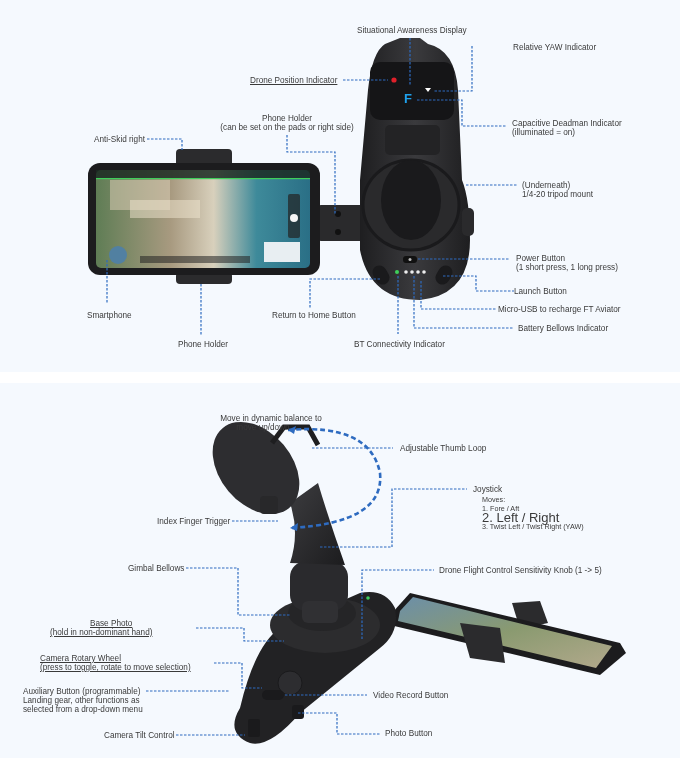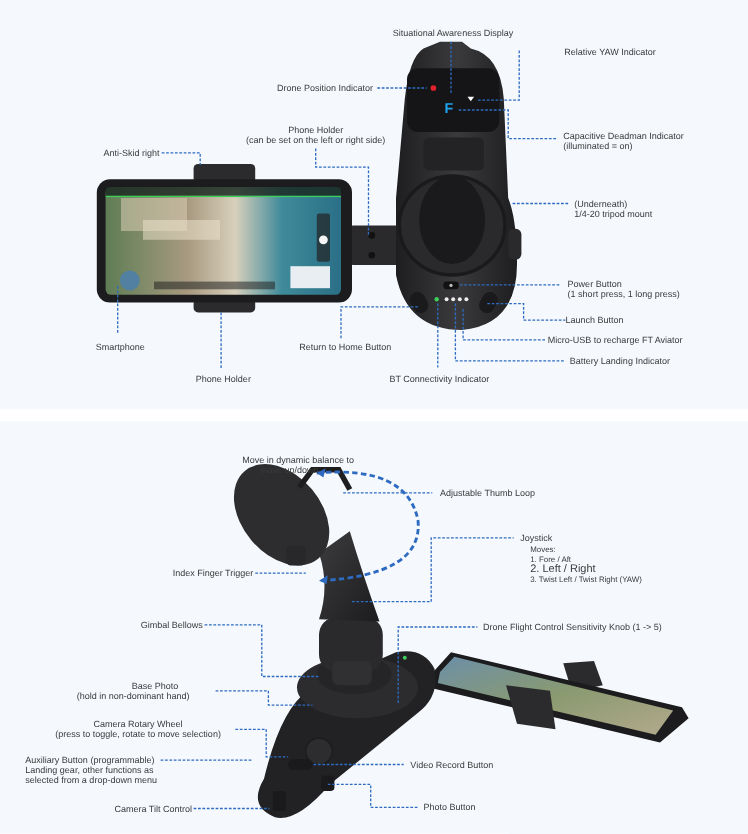--- a/index.html
+++ b/index.html
@@ -3,21 +3,21 @@
 <meta charset="utf-8">
 <style>
   * { box-sizing: border-box; margin: 0; padding: 0; }
   html, body { width: 680px; height: 758px; background: #ffffff; overflow: hidden; }
   body { font-family: "Liberation Sans", sans-serif; color: #333; position: relative; }
   .panel { position: absolute; left: 0; width: 680px; background: #f5f9fe; }
   #panel-top { top: 0; height: 372px; }
   #panel-bottom { top: 383px; height: 375px; }
   .lbl { position: absolute; font-size: 8.2px; line-height: 10px; color: #3a3a3a; white-space: nowrap; }
   .lbl.c { text-align: center; }
-  .lbl.r { text-align: center; }
+  .lbl.r { text-align: left; text-decoration: underline; }
   .lbl b { font-weight: normal; }
   svg.overlay { position: absolute; left: 0; top: 0; }
   .ld { stroke: #2e6bc0; stroke-width: 1.2; stroke-dasharray: 2.5 1.5; fill: none; }
 </style>
 </head>
 <body>
 
 <div class="panel" id="panel-top">
   <svg class="overlay" width="680" height="372">
     <defs>
@@ -89,29 +89,29 @@
     <path class="ld" d="M107 260 L107 304"></path>
     <path class="ld" d="M201 284 L201 335"></path>
   </svg>
 
   <div class="lbl" style="left:357px;top:26px">Situational Awareness Display</div>
   <div class="lbl" style="left:513px;top:43px">Relative YAW Indicator</div>
   <div class="lbl r" style="left:250px;top:76px;width:91px">Drone Position Indicator</div>
   <div class="lbl" style="left:512px;top:119px">Capacitive Deadman Indicator</div>
   <div class="lbl" style="left:512px;top:128px">(illuminated = on)</div>
   <div class="lbl c" style="left:217px;top:114px;width:140px">Phone Holder</div>
-  <div class="lbl c" style="left:217px;top:123px;width:140px">(can be set on the left or right side)</div>
+  <div class="lbl c" style="left:217px;top:123px;width:140px">(can be set on the pads or right side)</div>
   <div class="lbl" style="left:94px;top:135px">Anti-Skid right</div>
   <div class="lbl" style="left:522px;top:181px">(Underneath)</div>
   <div class="lbl" style="left:522px;top:190px">1/4-20 tripod mount</div>
   <div class="lbl" style="left:516px;top:254px">Power Button</div>
   <div class="lbl" style="left:516px;top:263px">(1 short press, 1 long press)</div>
   <div class="lbl" style="left:514px;top:287px">Launch Button</div>
   <div class="lbl" style="left:498px;top:305px">Micro-USB to recharge FT Aviator</div>
-  <div class="lbl" style="left:518px;top:324px">Battery Landing Indicator</div>
+  <div class="lbl" style="left:518px;top:324px">Battery Bellows Indicator</div>
   <div class="lbl" style="left:354px;top:340px">BT Connectivity Indicator</div>
   <div class="lbl" style="left:272px;top:311px">Return to Home Button</div>
   <div class="lbl" style="left:87px;top:311px">Smartphone</div>
   <div class="lbl" style="left:178px;top:340px">Phone Holder</div>
 </div>
 
 <div class="panel" id="panel-bottom">
   <svg class="overlay" width="680" height="375">
     <defs>
       <linearGradient id="stick" x1="0" y1="0" x2="1" y2="1">
@@ -164,21 +164,21 @@
     <path class="ld" d="M176 352 L245 352"></path>
     <path class="ld" d="M298 330 L337 330 L337 351 L381 351"></path>
   </svg>
 
   <div class="lbl c" style="left:208px;top:31px;width:126px">Move in dynamic balance to</div>
   <div class="lbl c" style="left:200px;top:40px;width:126px">move up/down</div>
   <div class="lbl" style="left:400px;top:61px">Adjustable Thumb Loop</div>
   <div class="lbl" style="left:473px;top:102px">Joystick</div>
   <div class="lbl" style="left:482px;top:113px;font-size:7.2px;line-height:8.5px">Moves:</div>
   <div class="lbl" style="left:482px;top:122px;font-size:7.2px;line-height:8.5px">1. Fore / Aft</div>
-  <div class="lbl" style="left:482px;top:131px;font-size:10px;line-height:8.5px">2. Left / Right</div>
+  <div class="lbl" style="left:482px;top:131px;font-size:13px;line-height:8.5px">2. Left / Right</div>
   <div class="lbl" style="left:482px;top:140px;font-size:7.2px;line-height:8.5px">3. Twist Left / Twist Right (YAW)</div>
   <div class="lbl" style="left:157px;top:134px">Index Finger Trigger</div>
   <div class="lbl" style="left:128px;top:181px">Gimbal Bellows</div>
   <div class="lbl" style="left:439px;top:183px">Drone Flight Control Sensitivity Knob (1 -&gt; 5)</div>
   <div class="lbl r" style="left:90px;top:236px;width:102px">Base Photo</div>
   <div class="lbl r" style="left:50px;top:245px;width:142px">(hold in non-dominant hand)</div>
   <div class="lbl r" style="left:40px;top:271px;width:171px">Camera Rotary Wheel</div>
   <div class="lbl r" style="left:40px;top:280px;width:171px">(press to toggle, rotate to move selection)</div>
   <div class="lbl" style="left:23px;top:304px"><b>Auxiliary Button</b><span> (programmable)</span></div>
   <div class="lbl" style="left:23px;top:313px">Landing gear, other functions as</div>

